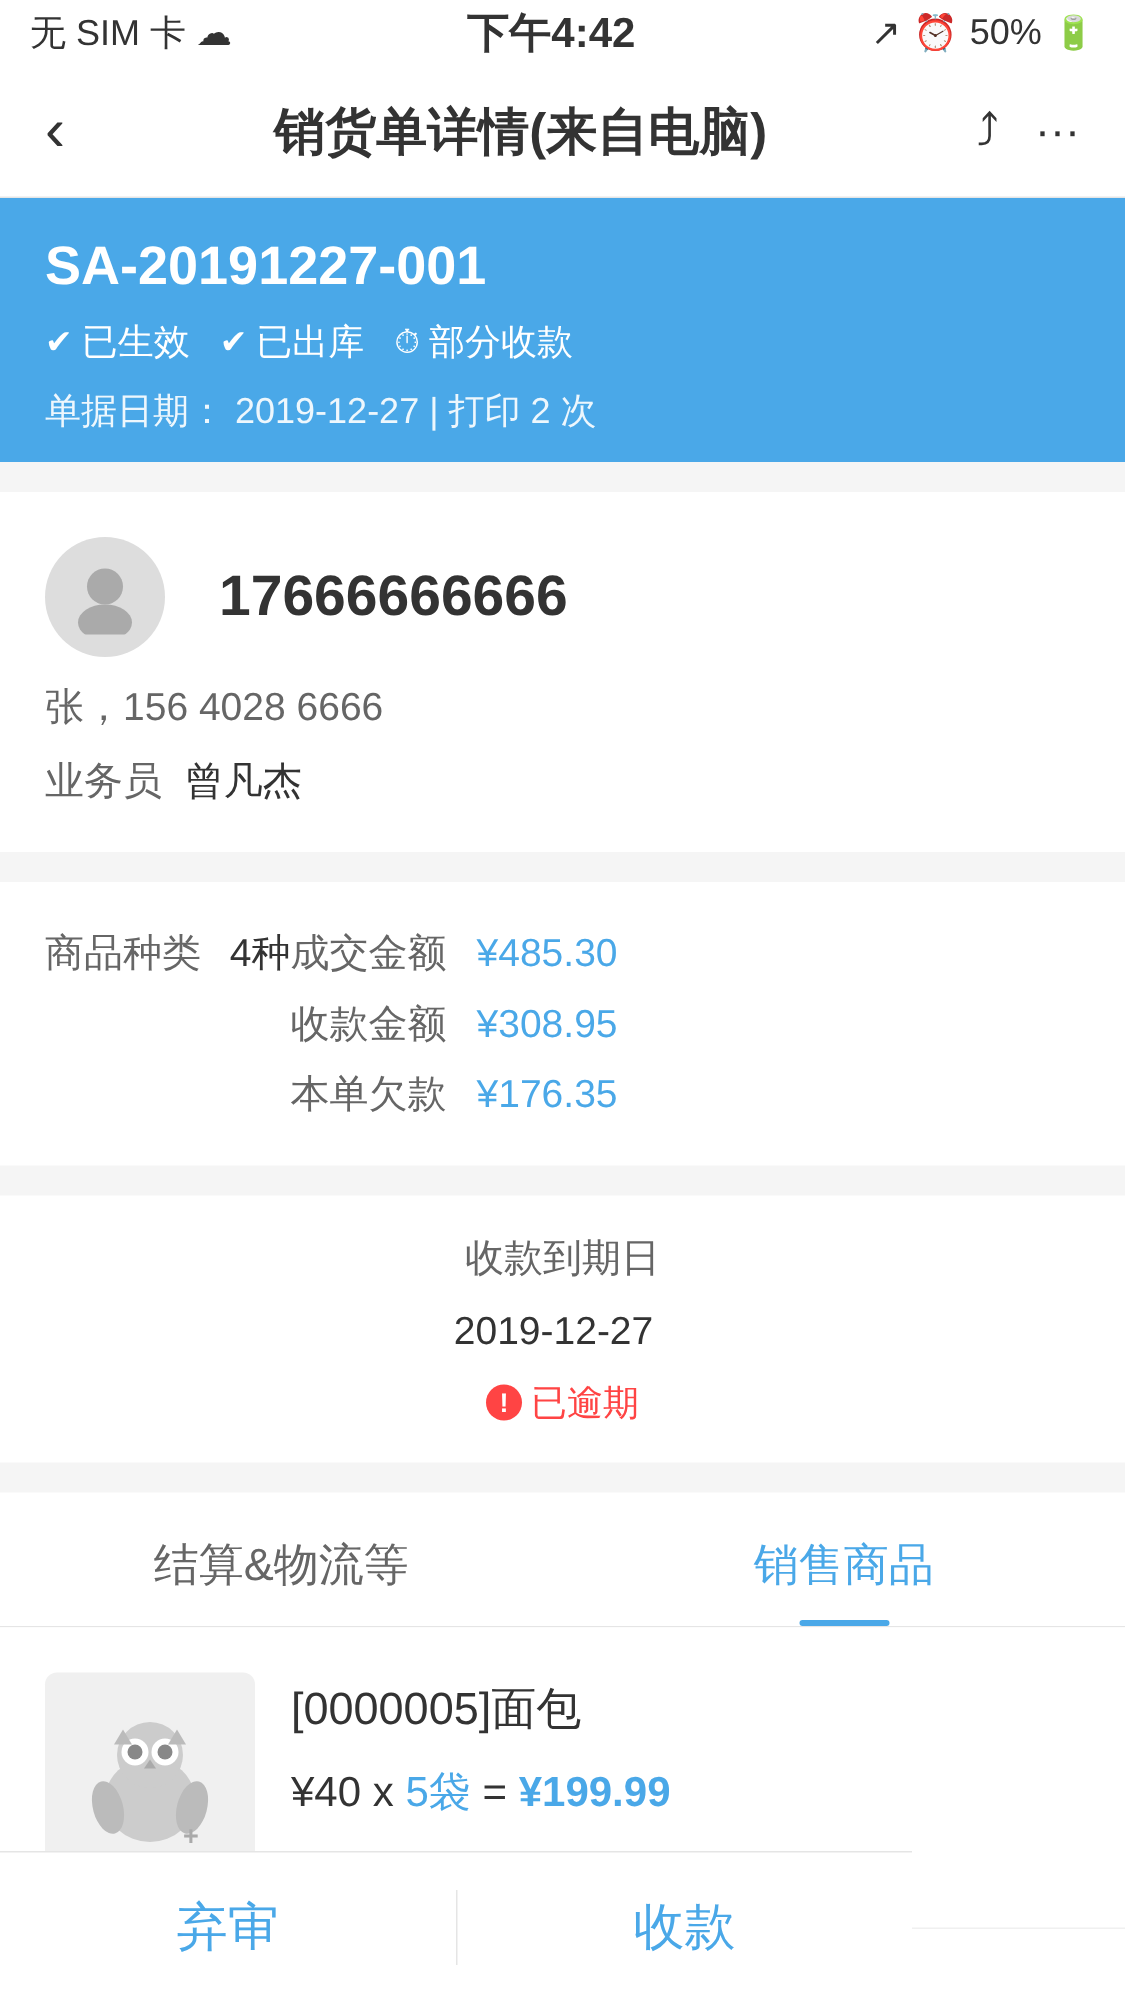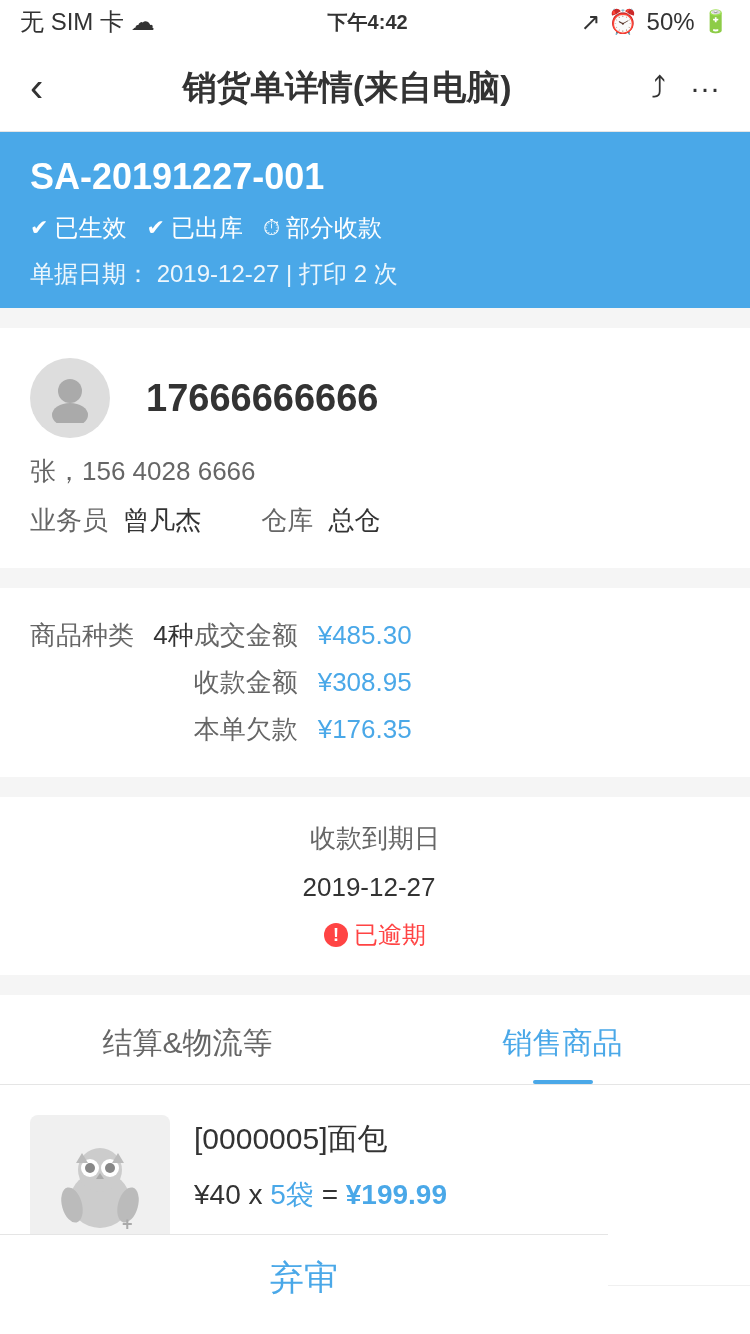--- a/index.html
+++ b/index.html
@@ -18,21 +18,21 @@
       background: #fff;
       height: 44px;
       display: flex;
       align-items: center;
       justify-content: space-between;
       padding: 0 20px;
       font-size: 24px;
       font-weight: 500;
     }
     .status-left { display: flex; align-items: center; gap: 8px; }
-    .status-center { font-size: 20px; font-weight: 600; }
+    .status-center { font-size: 28px; font-weight: 600; }
     .status-right { display: flex; align-items: center; gap: 8px; font-size: 24px; }
 
     
     .nav-bar {
       background: #fff;
       height: 88px;
       display: flex;
       align-items: center;
       justify-content: space-between;
       padding: 0 30px;
@@ -277,21 +277,20 @@
     .bottom-bar {
       position: fixed;
       bottom: 0;
       left: 0;
       width: 608px;
       height: 100px;
       background: #fff;
       border-top: 1px solid #e5e5e5;
       display: flex;
       align-items: center;
-      flex-direction: column;
     }
     .bottom-btn {
       flex: 1;
       text-align: center;
       font-size: 34px;
       font-weight: 500;
       color: #4aa8e8;
       cursor: pointer;
       padding: 20px 0;
     }
@@ -373,24 +372,20 @@
       </svg>
     </div>
     <span class="customer-name">17666666666</span>
   </div>
   <div class="customer-sub">张，156 4028 6666</div>
   <div class="customer-meta">
     <div>
       <span class="meta-label">业务员</span>
       <span>曾凡杰</span>
     </div>
-    <div>
-      <span class="meta-label">仓库</span>
-      <span>总仓</span>
-    </div>
   </div>
 </div>
 
 <div class="stats-section">
   <div class="stats-row">
     <div class="stats-left">
       <div class="stats-item">
         <span class="stats-label">商品种类</span>
         <span style="margin-left:12px;" class="stats-value">4种</span>
       </div>

